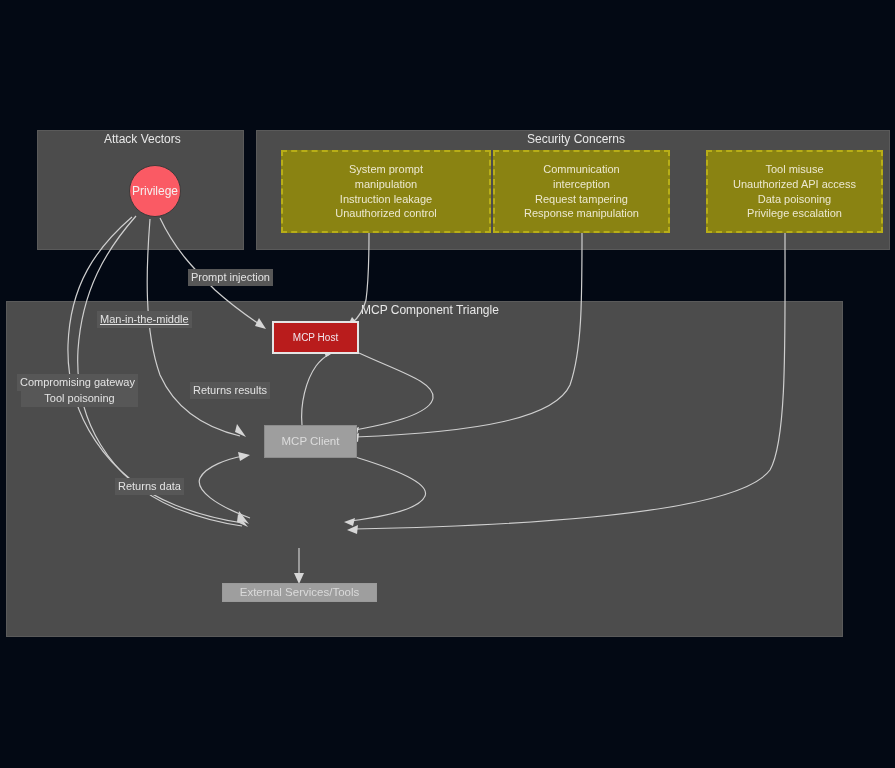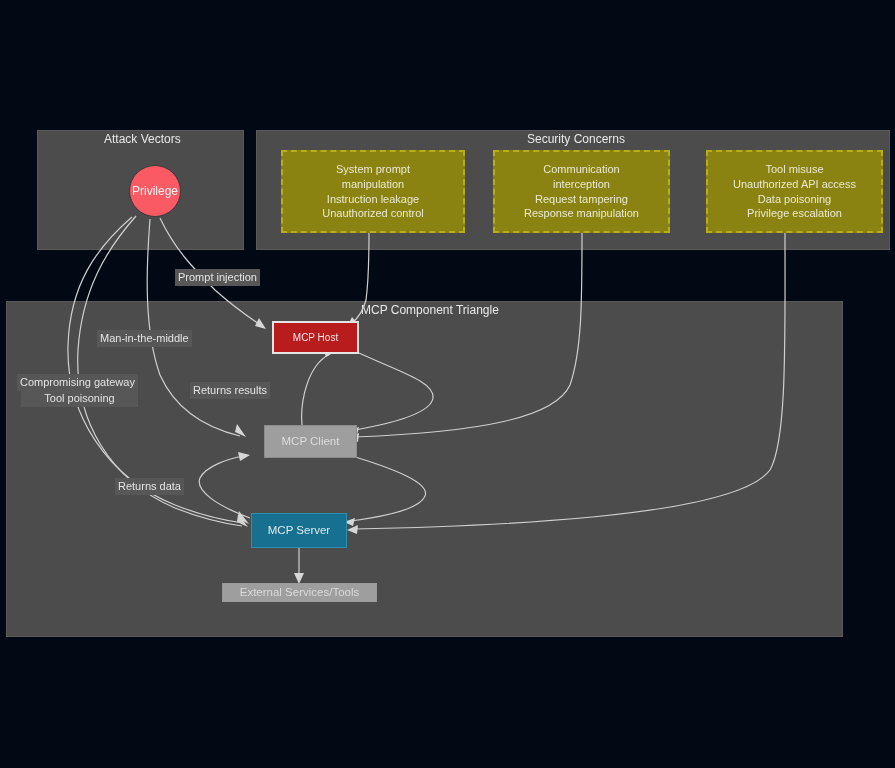--- a/index.html
+++ b/index.html
@@ -163,48 +163,47 @@
     <path class="edge" d="M 785,233 C 785,340 787,440 770,470 C 740,510 560,525 354,529"></path>
     <polygon class="arrowhead" points="347,530 358,525 357,534"></polygon>
   </svg>
 
   <div class="node node-attacker" style="left:129px; top:165px; width:52px; height:52px;">Privilege</div>
 
   <div class="node node-host" style="left:272px; top:321px; width:87px; height:33px;">MCP Host</div>
 
   <div class="node node-client" style="left:253px; top:425px; width:93px; height:33px;margin-left:11px;">MCP Client</div>
 
-  <div class="node node-server" style="left:251px; top:513px; width:96px; height:35px;">MCP Server</div>
 
   <div class="node node-external" style="left:222px; top:583px; width:155px; height:19px;">External Services/Tools</div>
 
-  <div class="node node-concern" style="left:281px; top:150px; width:184px; height:83px;">
+  <div class="node node-concern" style="left:281px; top:150px; width:210px; height:83px;">
     <span>System prompt</span>
     <span>manipulation</span>
     <span>Instruction leakage</span>
     <span>Unauthorized control</span>
   </div>
 
   <div class="node node-concern" style="left:493px; top:150px; width:177px; height:83px;">
     <span>Communication</span>
     <span>interception</span>
     <span>Request tampering</span>
     <span>Response manipulation</span>
   </div>
 
   <div class="node node-concern" style="left:706px; top:150px; width:177px; height:83px;">
     <span>Tool misuse</span>
     <span>Unauthorized API access</span>
     <span>Data poisoning</span>
     <span>Privilege escalation</span>
   </div>
 
-  <div class="edge-label" style="left:175px; top:269px;">Prompt injection</div>
-
-  <div class="edge-label" style="left:97px; top:330px;">Man-in-the-middle</div>
+  <div class="edge-label" style="left:188px; top:269px;">Prompt injection</div>
+
+  <div class="edge-label" style="left:97px; top:311px;text-decoration:underline;">Man-in-the-middle</div>
 
   <div class="edge-label" style="left:17px; top:374px;">Compromising gateway</div>
 
   <div class="edge-label" style="left:21px; top:390px; width:111px;">Tool poisoning</div>
 
   <div class="edge-label" style="left:190px; top:382px;">Returns results</div>
 
   <div class="edge-label" style="left:115px; top:478px;">Returns data</div>
 
 </div>

